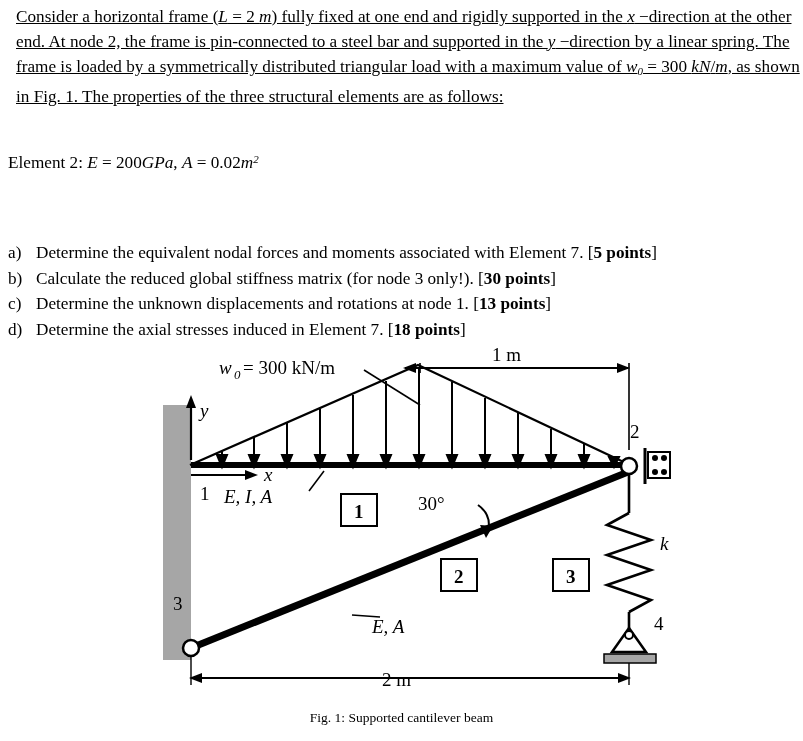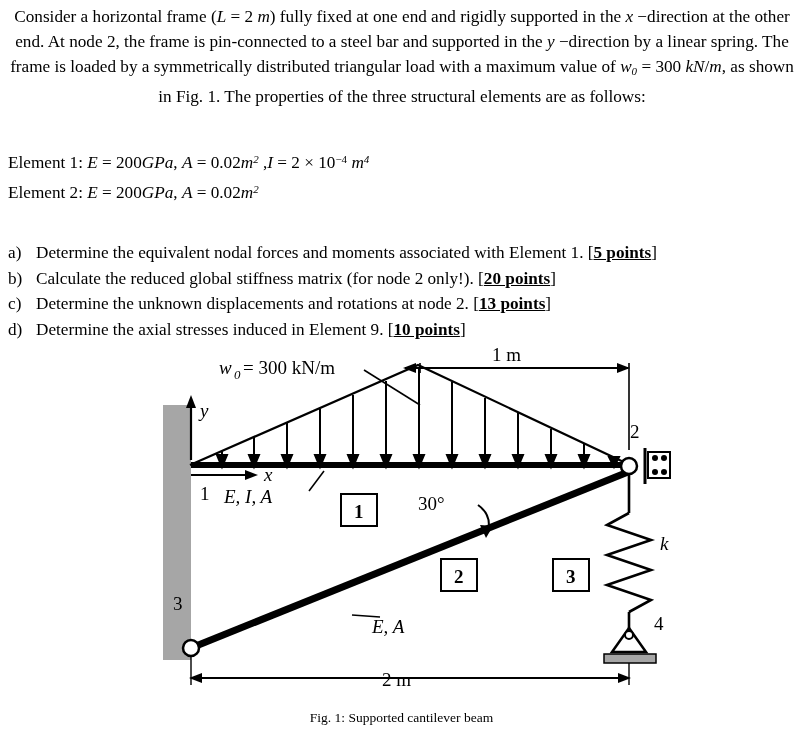--- a/index.html
+++ b/index.html
@@ -16,32 +16,33 @@
     overflow: hidden;
   }
   .page {
     position: relative;
     width: 803px;
     height: 741px;
     padding: 0;
   }
   .prose {
     position: absolute;
-    left: 8px;
+    left: 16px;
     top: 4px;
     width: 788px;
     font-size: 17.2px;
     line-height: 25px;
-    text-align: center;
+    text-align: left;
+    text-decoration: underline;
   }
   .prose p {
     margin: 0 0 0 0;
   }
   .it { font-style: italic; }
-  .bd { font-weight: bold; text-decoration: underline; }
+  .bd { font-weight: bold; }
   .sub { font-size: 11px; vertical-align: -0.25em; }
   .sup { font-size: 11px; vertical-align: 0.45em; }
 
   .elements {
     position: absolute;
     left: 8px;
     top: 146px;
     width: 700px;
     font-size: 17.2px;
     line-height: 26px;
@@ -85,29 +86,28 @@
 </head>
 <body>
 
 <div class="page">
 
   <div class="prose">
     <p>Consider a horizontal frame (<span class="it">L</span> = 2 <span class="it">m</span>) fully fixed at one end and rigidly supported in the <span class="it">x</span> −direction at the other end. At node 2, the frame is pin-connected to a steel bar and supported in the <span class="it">y</span> −direction by a linear spring. The frame is loaded by a symmetrically distributed triangular load with a maximum value of <span class="it">w</span><span class="sub it">0</span> = 300 <span class="it">kN</span>/<span class="it">m</span>, as shown in Fig. 1. The properties of the three structural elements are as follows:</p>
   </div>
 
   <div class="elements">
-    <div>Element 1: <span class="it">E</span> = 200<span class="it">GPa</span>, <span class="it">A</span> = 0.02<span class="it">m</span><span class="sup it">2</span> ,<span class="it">I</span> = 2 × 10<span class="sup">−4</span> <span class="it">m</span><span class="sup it">4</span></div>
     <div>Element 2: <span class="it">E</span> = 200<span class="it">GPa</span>, <span class="it">A</span> = 0.02<span class="it">m</span><span class="sup it">2</span></div>
   </div>
 
   <div class="qlist">
-    <div class="qrow"><span class="qlabel">a)</span><span>Determine the equivalent nodal forces and moments associated with Element 1. [</span><span class="bd">5 points</span><span>]</span></div>
-    <div class="qrow"><span class="qlabel">b)</span><span>Calculate the reduced global stiffness matrix (for node 2 only!). [</span><span class="bd">20 points</span><span>]</span></div>
-    <div class="qrow"><span class="qlabel">c)</span><span>Determine the unknown displacements and rotations at node 2. [</span><span class="bd">13 points</span><span>]</span></div>
-    <div class="qrow"><span class="qlabel">d)</span><span>Determine the axial stresses induced in Element 9. [</span><span class="bd">10 points</span><span>]</span></div>
+    <div class="qrow"><span class="qlabel">a)</span><span>Determine the equivalent nodal forces and moments associated with Element 7. [</span><span class="bd">5 points</span><span>]</span></div>
+    <div class="qrow"><span class="qlabel">b)</span><span>Calculate the reduced global stiffness matrix (for node 3 only!). [</span><span class="bd">30 points</span><span>]</span></div>
+    <div class="qrow"><span class="qlabel">c)</span><span>Determine the unknown displacements and rotations at node 1. [</span><span class="bd">13 points</span><span>]</span></div>
+    <div class="qrow"><span class="qlabel">d)</span><span>Determine the axial stresses induced in Element 7. [</span><span class="bd">18 points</span><span>]</span></div>
   </div>
 
   <div class="figure">
     <svg width="803" height="360" viewBox="0 0 803 360" xmlns="http://www.w3.org/2000/svg">
 
       <rect x="163" y="60" width="28" height="255" fill="#a6a6a6" stroke="#000" stroke-width="0"></rect>
 
       <polyline points="190,120 418,20 630,120" fill="none" stroke="#000" stroke-width="2.2"></polyline>
 
       <g stroke="#000" stroke-width="2" fill="#000">

